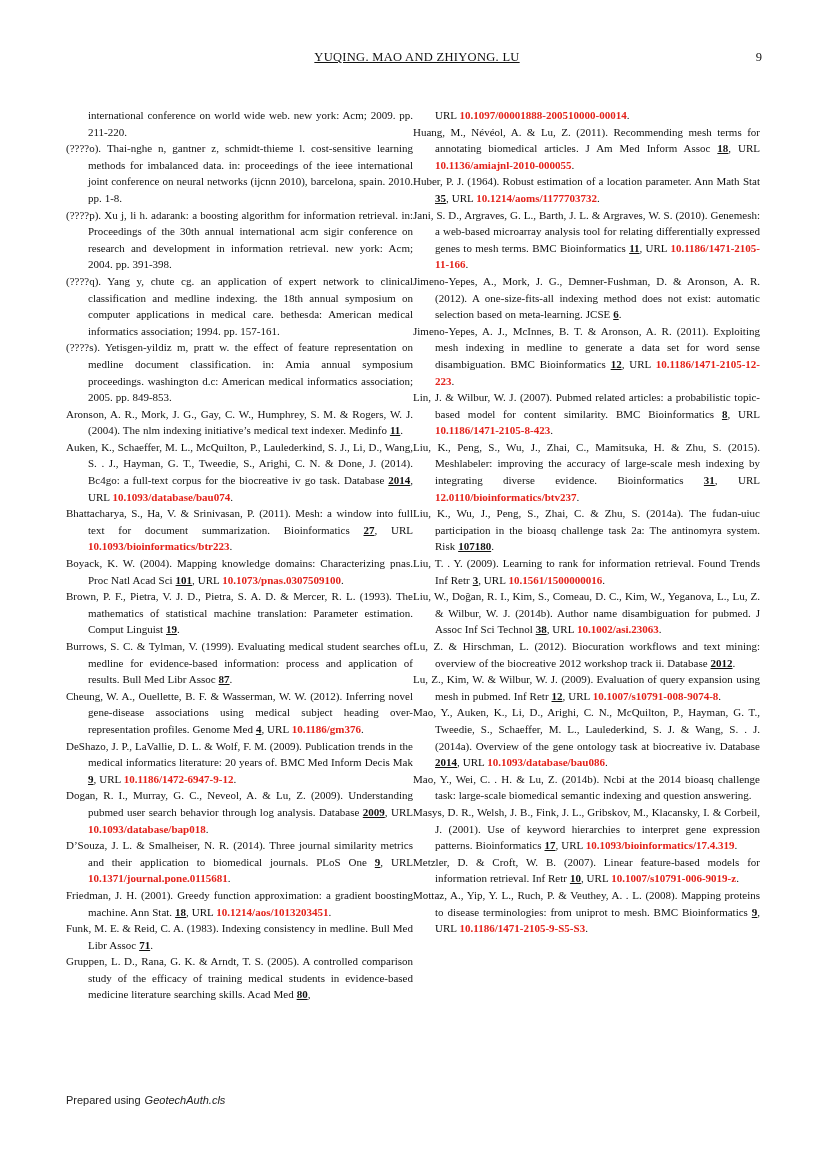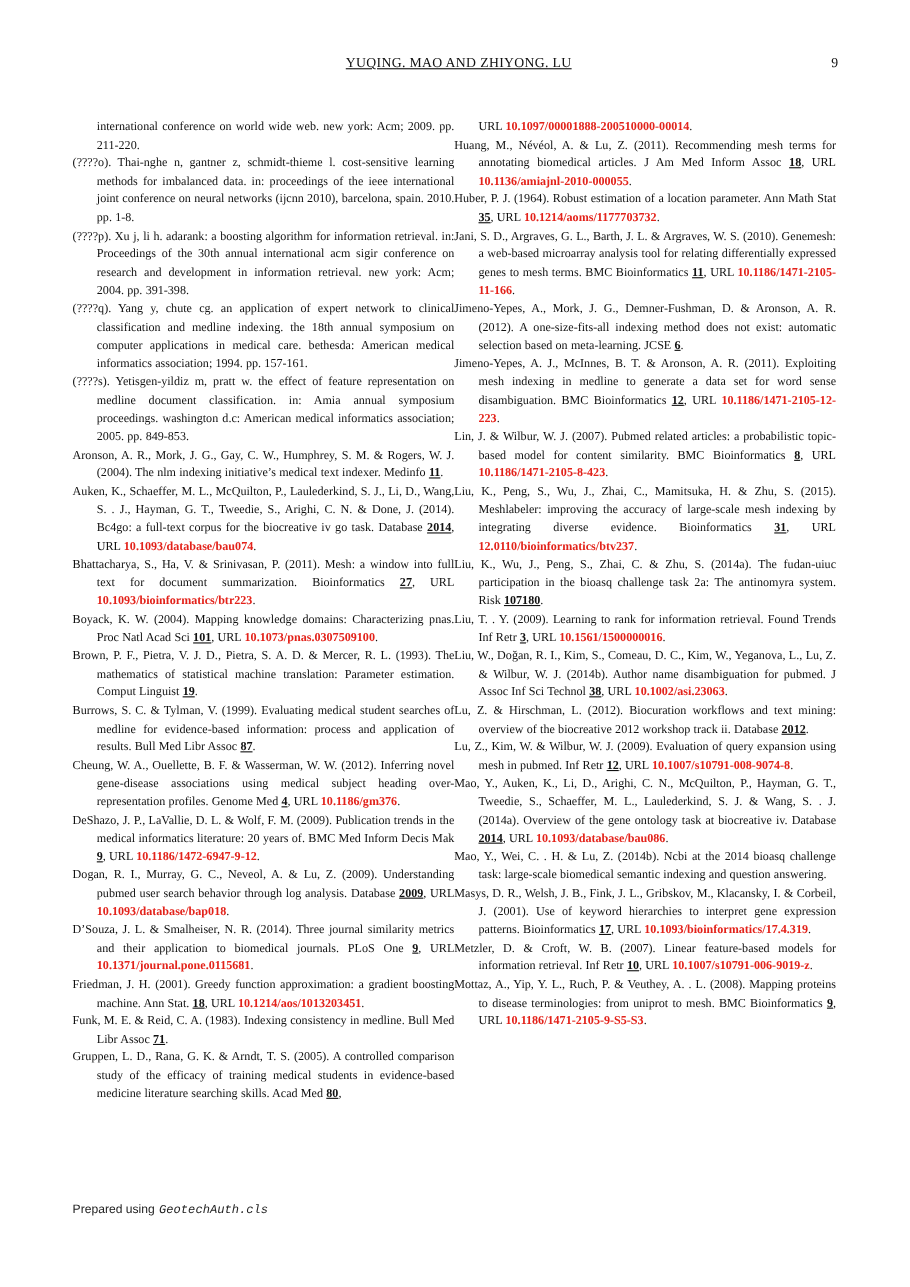--- a/index.html
+++ b/index.html
@@ -46,21 +46,21 @@
   .bd { font-weight: bold; text-decoration: underline; }
   .doi { color: var(--link); cursor: pointer; font-weight: bold; }
   .footer {
     position: absolute;
     top: 1094px;
     left: 66px;
     font-family: "Liberation Sans", sans-serif;
     font-size: 11px;
     color: #222222;
   }
-  .footer .cls { font-style: italic; margin-left: 4px; font-family: Liberation Mono, monospace; }
+  .footer .cls { font-style: italic; margin-left: 4px; }
 </style>
 </head>
 <body>
 
 <div class="page">
   <div class="header">
     <div class="running-head">YUQING. MAO AND ZHIYONG. LU</div>
     <div class="page-number">9</div>
   </div>
 

